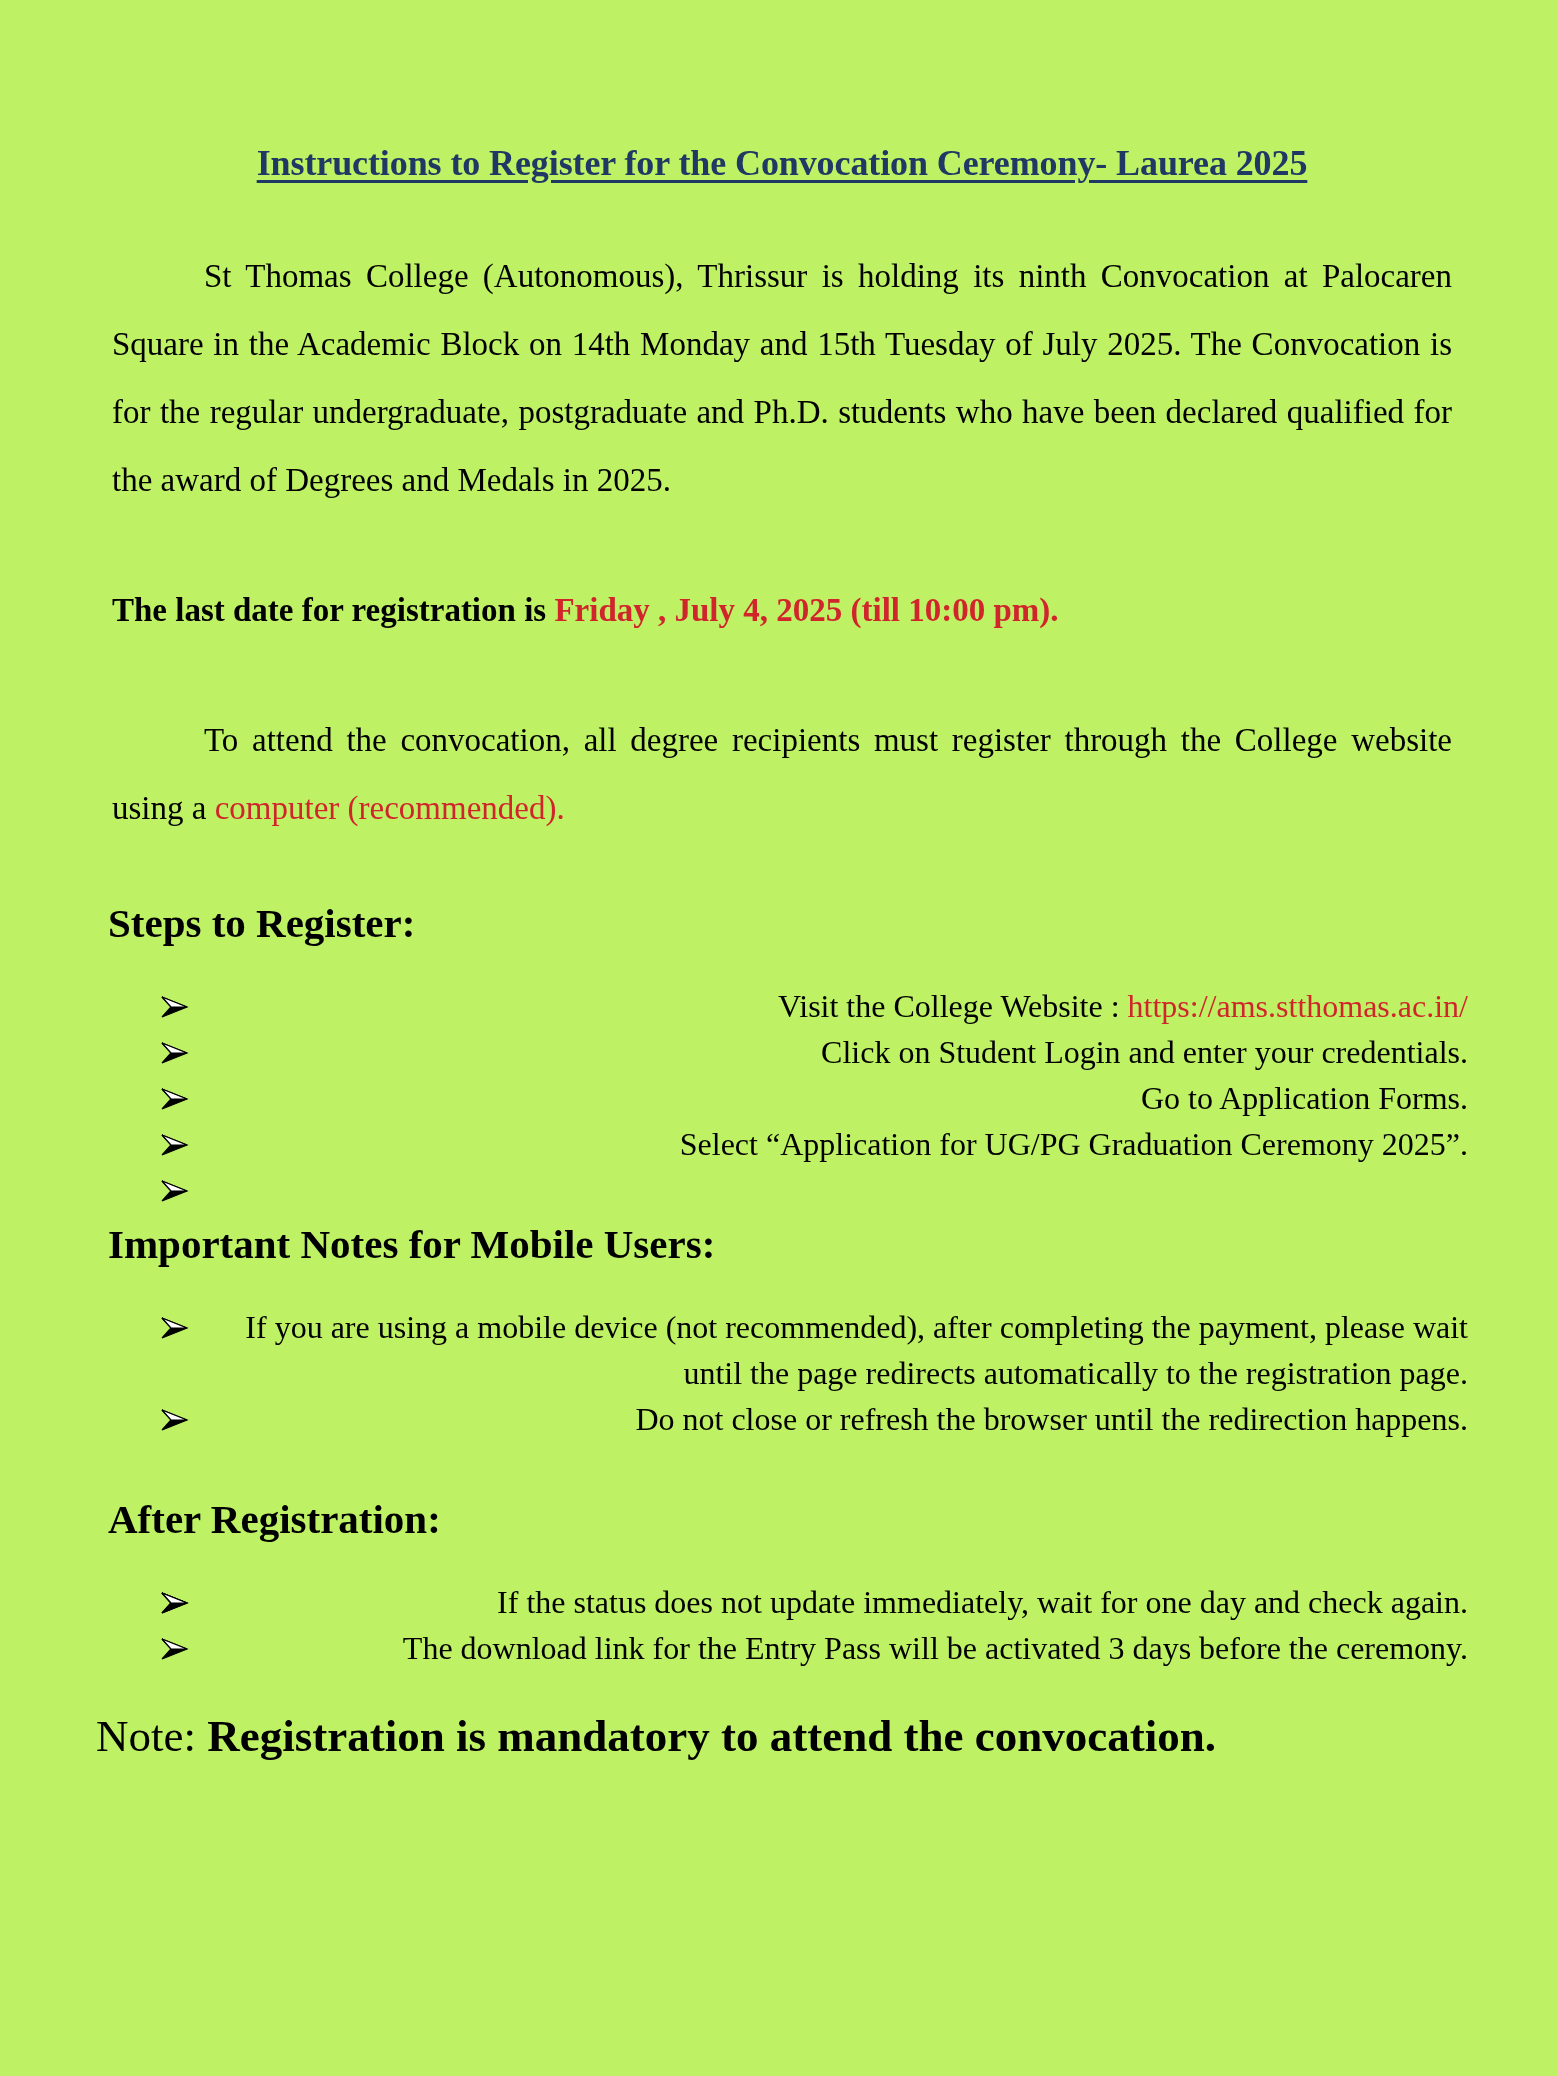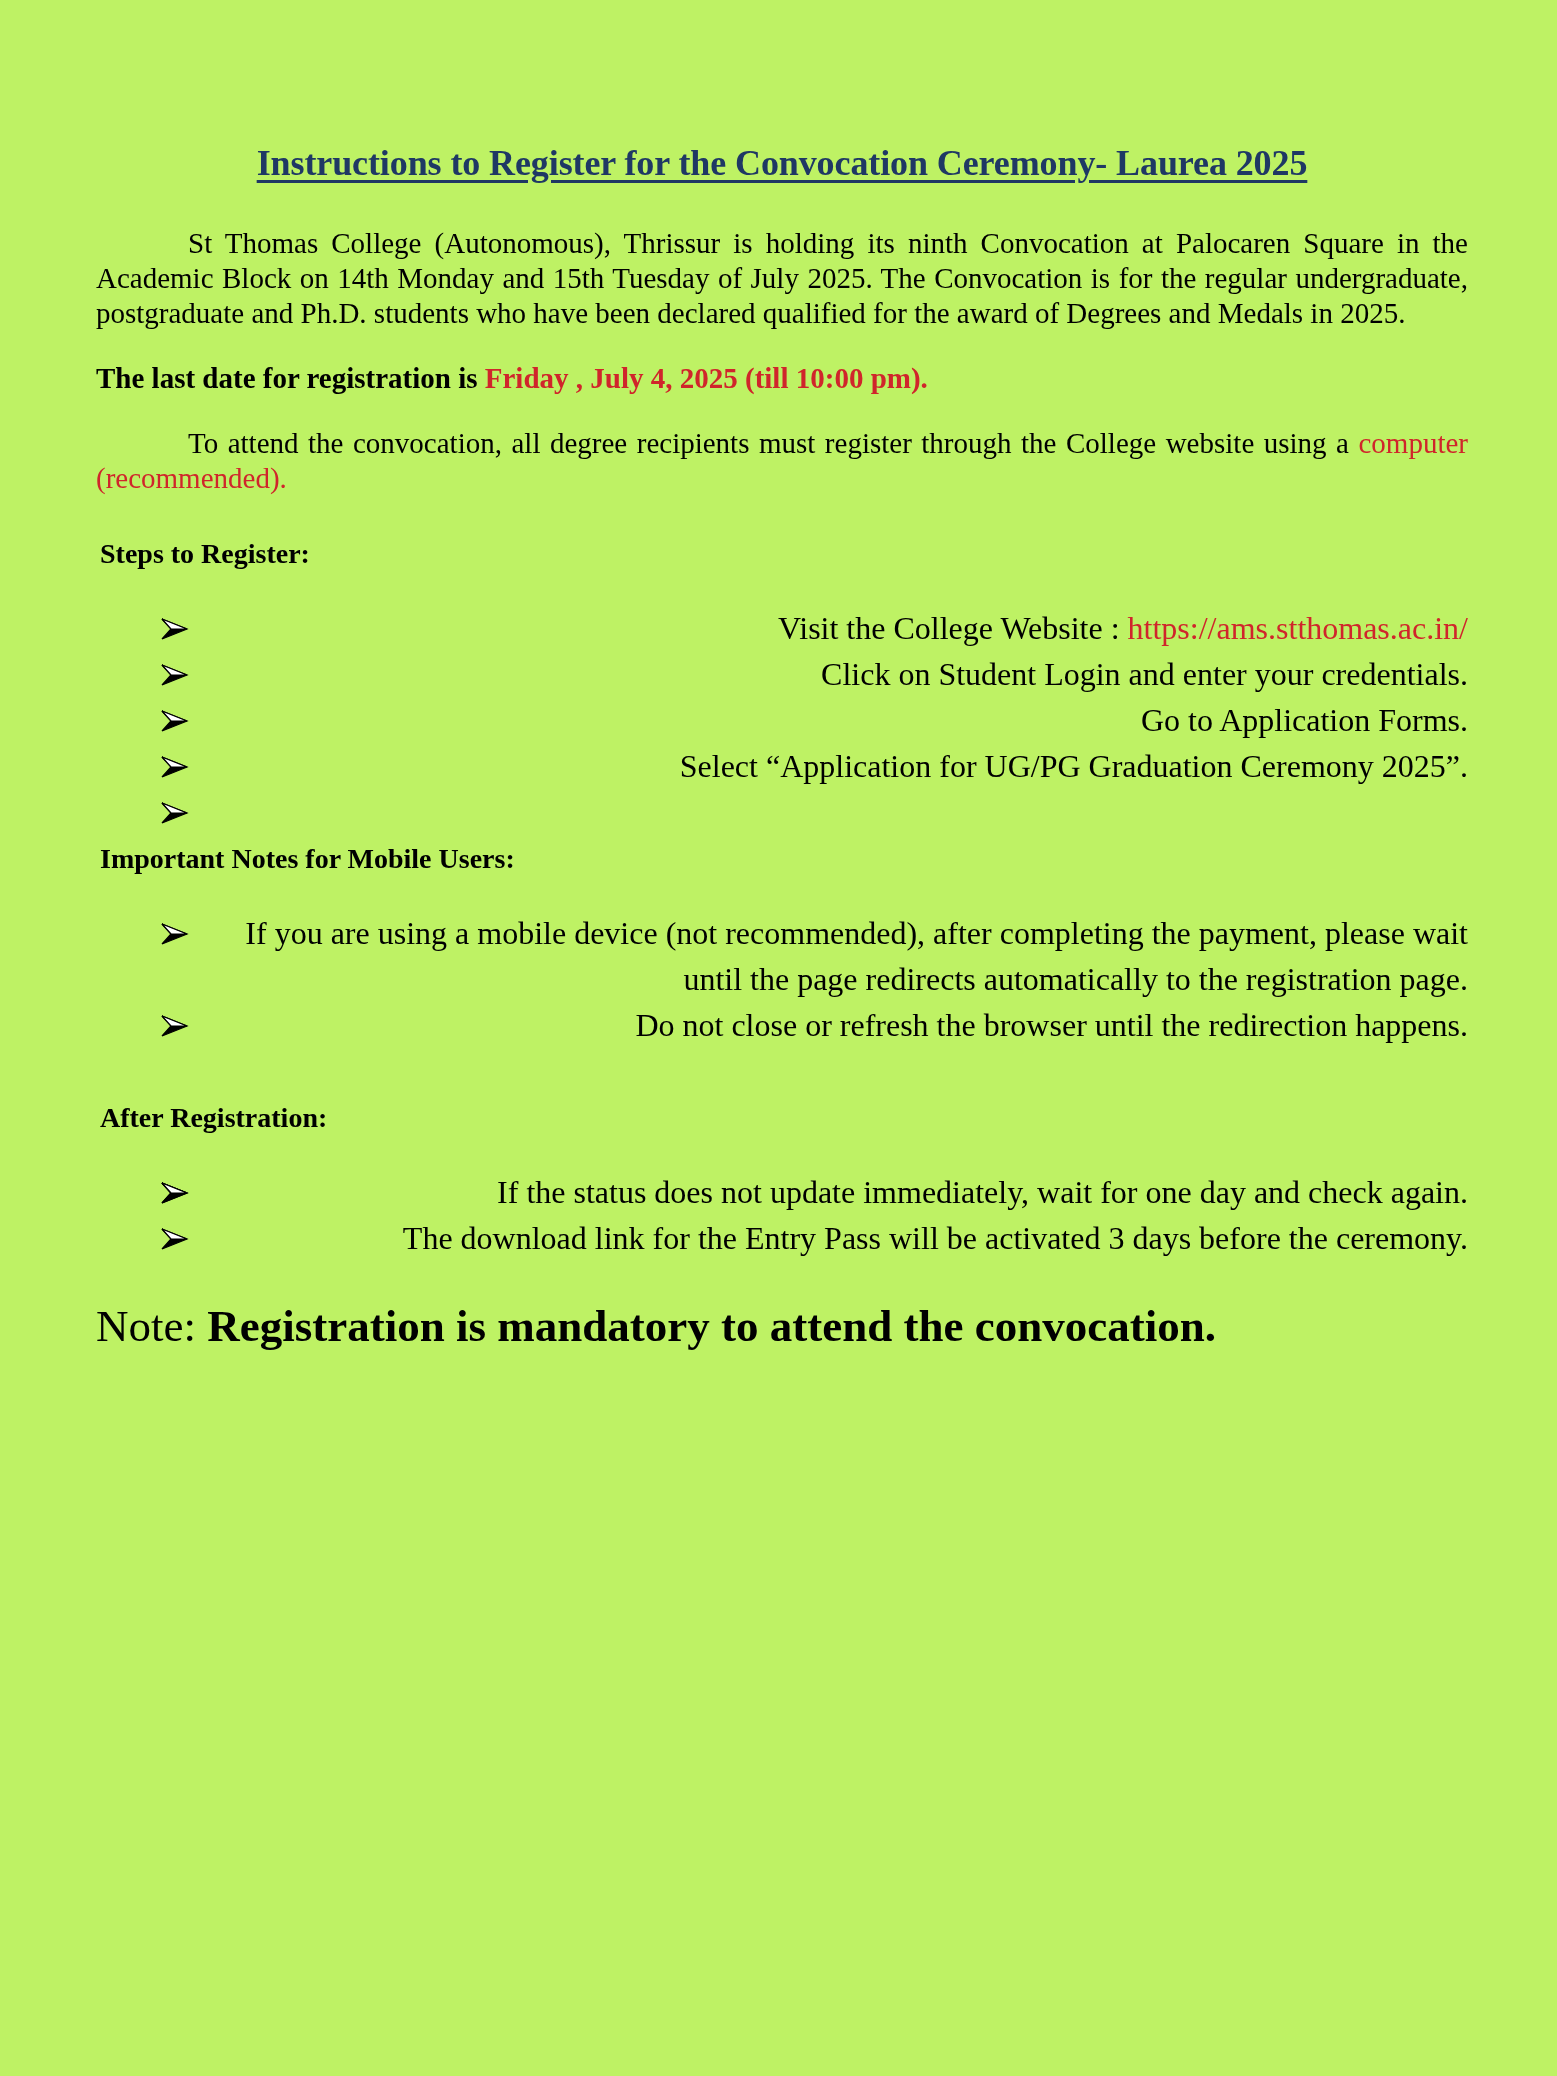--- a/index.html
+++ b/index.html
@@ -34,41 +34,41 @@
     line-height: 1.18;
     font-weight: bold;
     color: #1F3864;
     text-decoration: underline;
     text-underline-offset: 5px;
     letter-spacing: -0.1px;
   }
 
   
   .para {
-    margin: 0;
-    font-size: 29px;
-    line-height: 35px;
+    margin: 16px;
+    font-size: 33px;
+    line-height: 68px;
     text-align: justify;
     text-justify: inter-word;
     color: #000000;
   }
   .para.indent { text-indent: 92px; }
 
   .spacer-42 { height: 42px; }
   .spacer-30 { height: 30px; }
   .spacer-24 { height: 24px; }
 
   .bold { font-weight: bold; }
   .red  { color: #D0252B; }
   .red-bold { color: #D0252B; font-weight: bold; }
 
   
   .section-heading {
-    margin: 4px;
-    font-size: 28px;
+    margin: 12px;
+    font-size: 41px;
     line-height: 47px;
     font-weight: bold;
     color: #000000;
   }
 
   
   .bullets {
     margin: 0;
     padding: 0;
     list-style: none;

